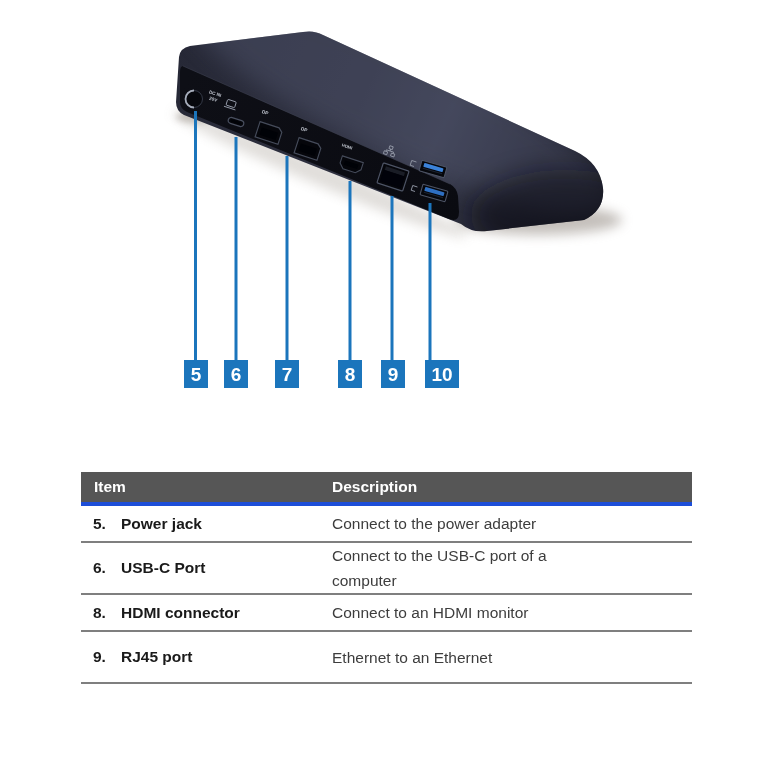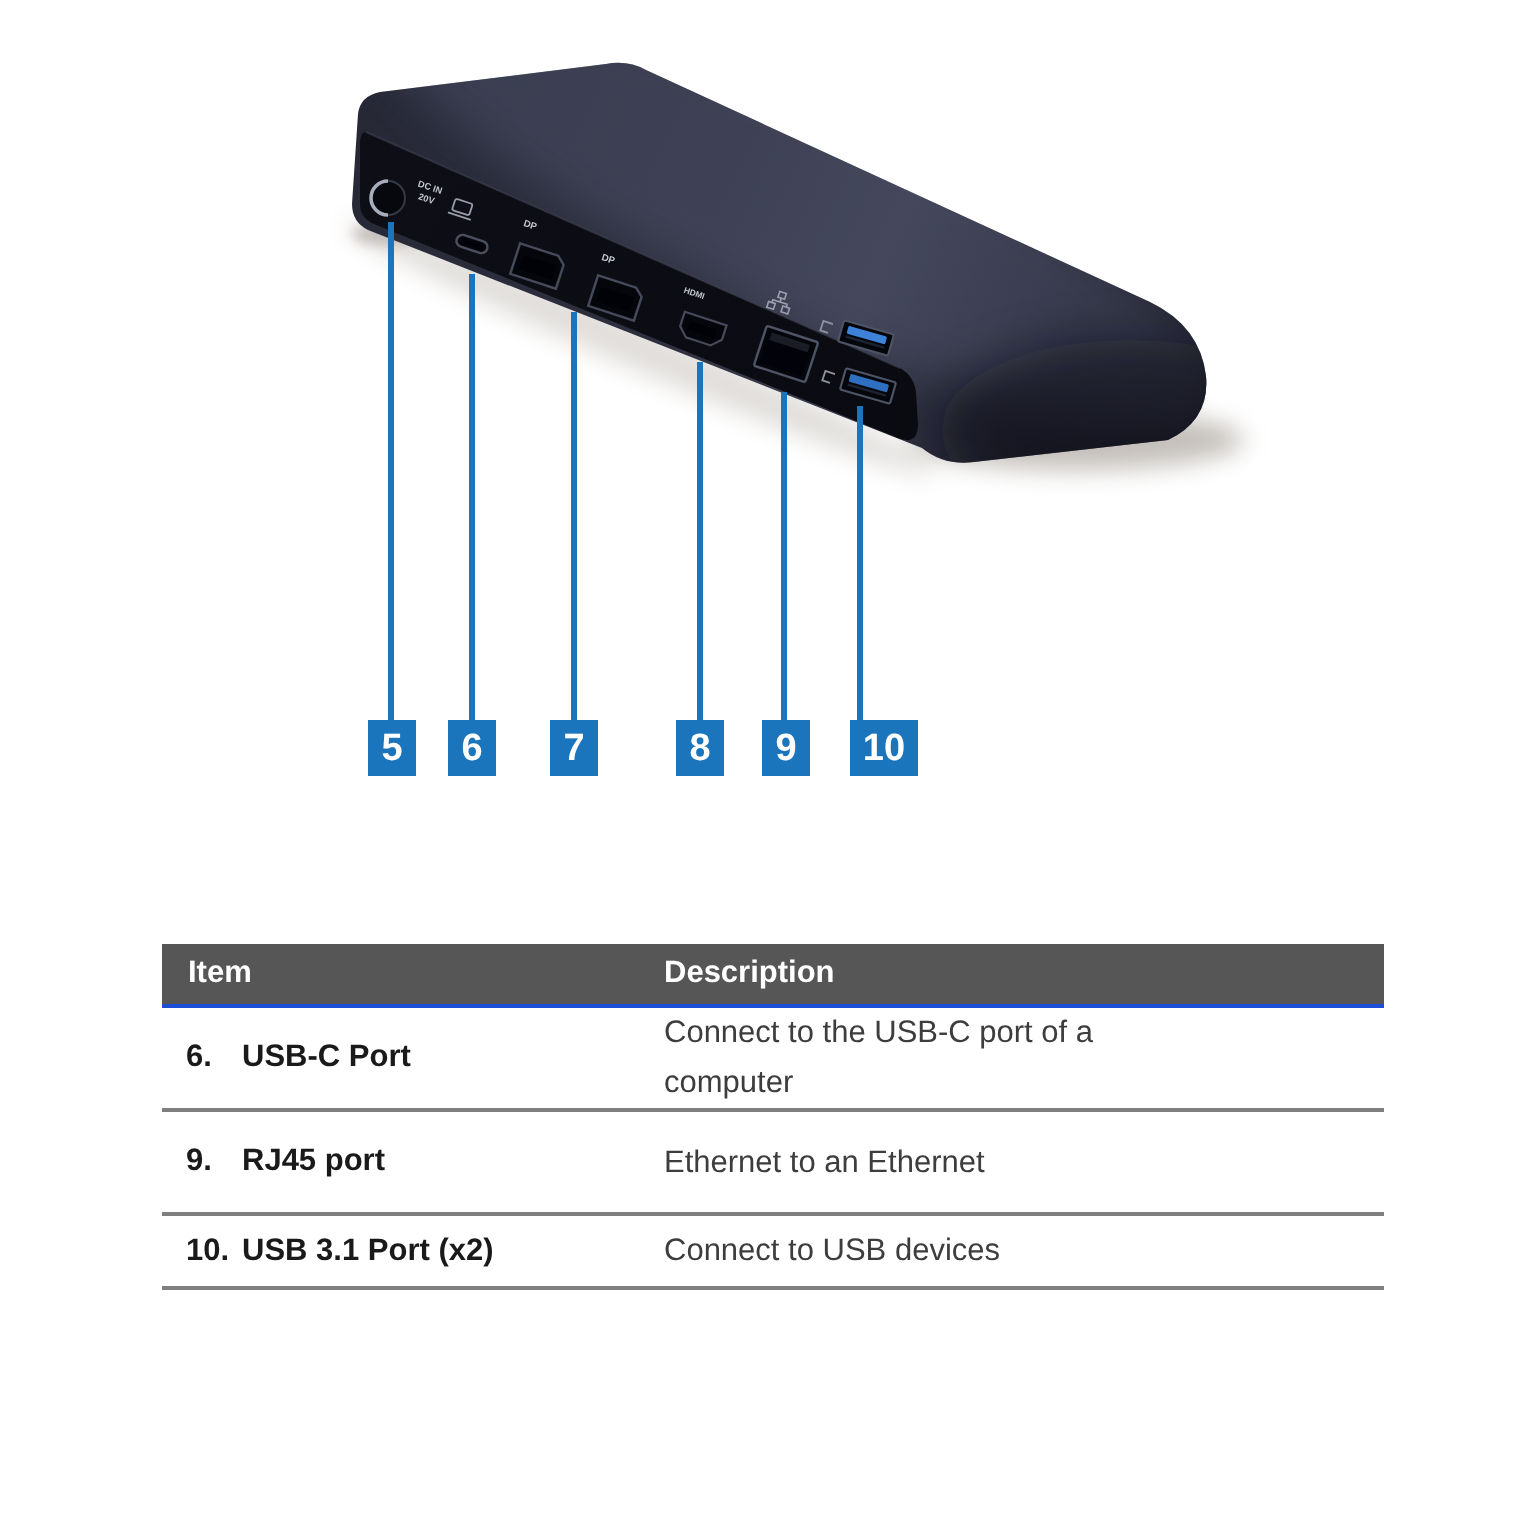--- a/index.html
+++ b/index.html
@@ -11,21 +11,21 @@
   .dock-art{position:absolute;left:0;top:0;}
   .callout{
     position:absolute;top:360px;height:28px;background:#1B75BC;color:#ffffff;
     font-weight:bold;font-size:19px;display:flex;align-items:center;justify-content:center;
     line-height:1;
   }
   .spec-table{
     position:absolute;left:81px;top:472px;width:611px;
     border-collapse:collapse;table-layout:fixed;
   }
-  .spec-table thead tr{border-bottom:2px solid #1d4ed8;}
+  .spec-table thead tr{border-bottom:4px solid #1d4ed8;}
   .spec-table th{
     background:#565656;color:#ffffff;font-size:15.5px;font-weight:bold;
     text-align:left;height:30px;padding:0;
   }
   .spec-table th.col-item{width:237px;padding-left:13px;}
   .spec-table th.col-desc{padding-left:1px;}
   .spec-table tbody tr{border-bottom:2px solid #7f7f7f;background:#ffffff;}
   .spec-table td{vertical-align:middle;font-size:15.5px;padding:0;}
   .spec-table td.item-cell{font-weight:bold;color:#1a1a1a;padding-left:12px;}
   .spec-table td.item-cell .num{display:inline-block;width:28px;}
@@ -181,28 +181,32 @@
   </div>
 
   <table class="spec-table">
     <thead>
       <tr>
         <th class="col-item">Item</th>
         <th class="col-desc">Description</th>
       </tr>
     </thead>
     <tbody>
+      <tr class="r5">
+        <td class="item-cell"><span class="num">5.</span><span>Power jack</span></td>
+        <td class="desc-cell"><span class="desc-text">Connect to the power adapter</span></td>
+      </tr>
       <tr class="r6">
         <td class="item-cell"><span class="num">6.</span><span>USB-C Port</span></td>
         <td class="desc-cell"><span class="desc-text">Connect to the USB-C port of a computer</span></td>
       </tr>
+      <tr class="r8">
+        <td class="item-cell"><span class="num">8.</span><span>HDMI connector</span></td>
+        <td class="desc-cell"><span class="desc-text">Connect to an HDMI monitor</span></td>
+      </tr>
       <tr class="r9">
         <td class="item-cell"><span class="num">9.</span><span>RJ45 port</span></td>
         <td class="desc-cell"><span class="desc-text">Ethernet to an Ethernet</span></td>
       </tr>
-      <tr class="r10">
-        <td class="item-cell"><span class="num">10.</span><span>USB 3.1 Port (x2)</span></td>
-        <td class="desc-cell"><span class="desc-text">Connect to USB devices</span></td>
-      </tr>
     </tbody>
   </table>
 
 </div>
 
 </body></html>

